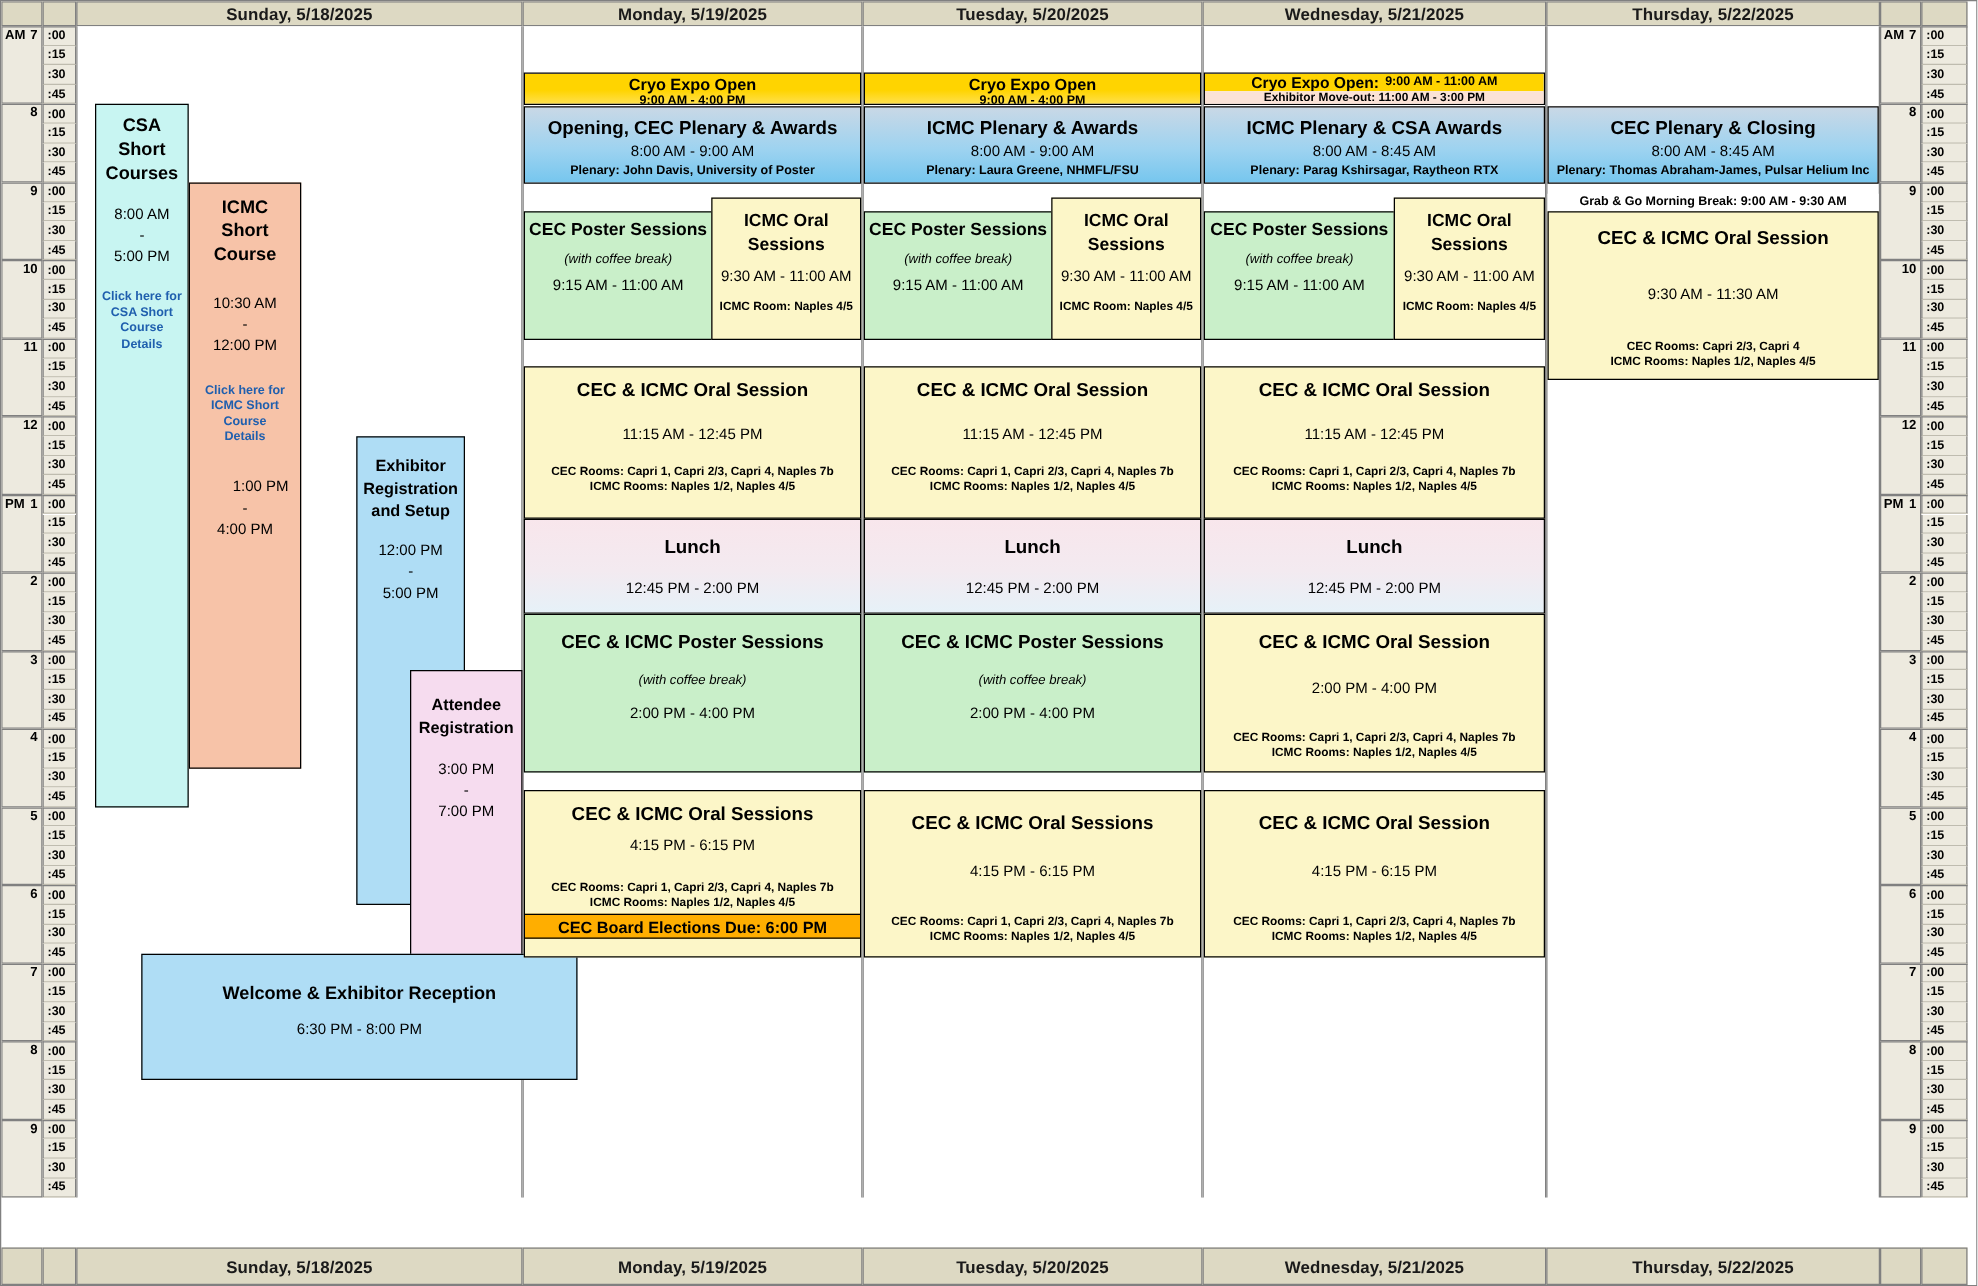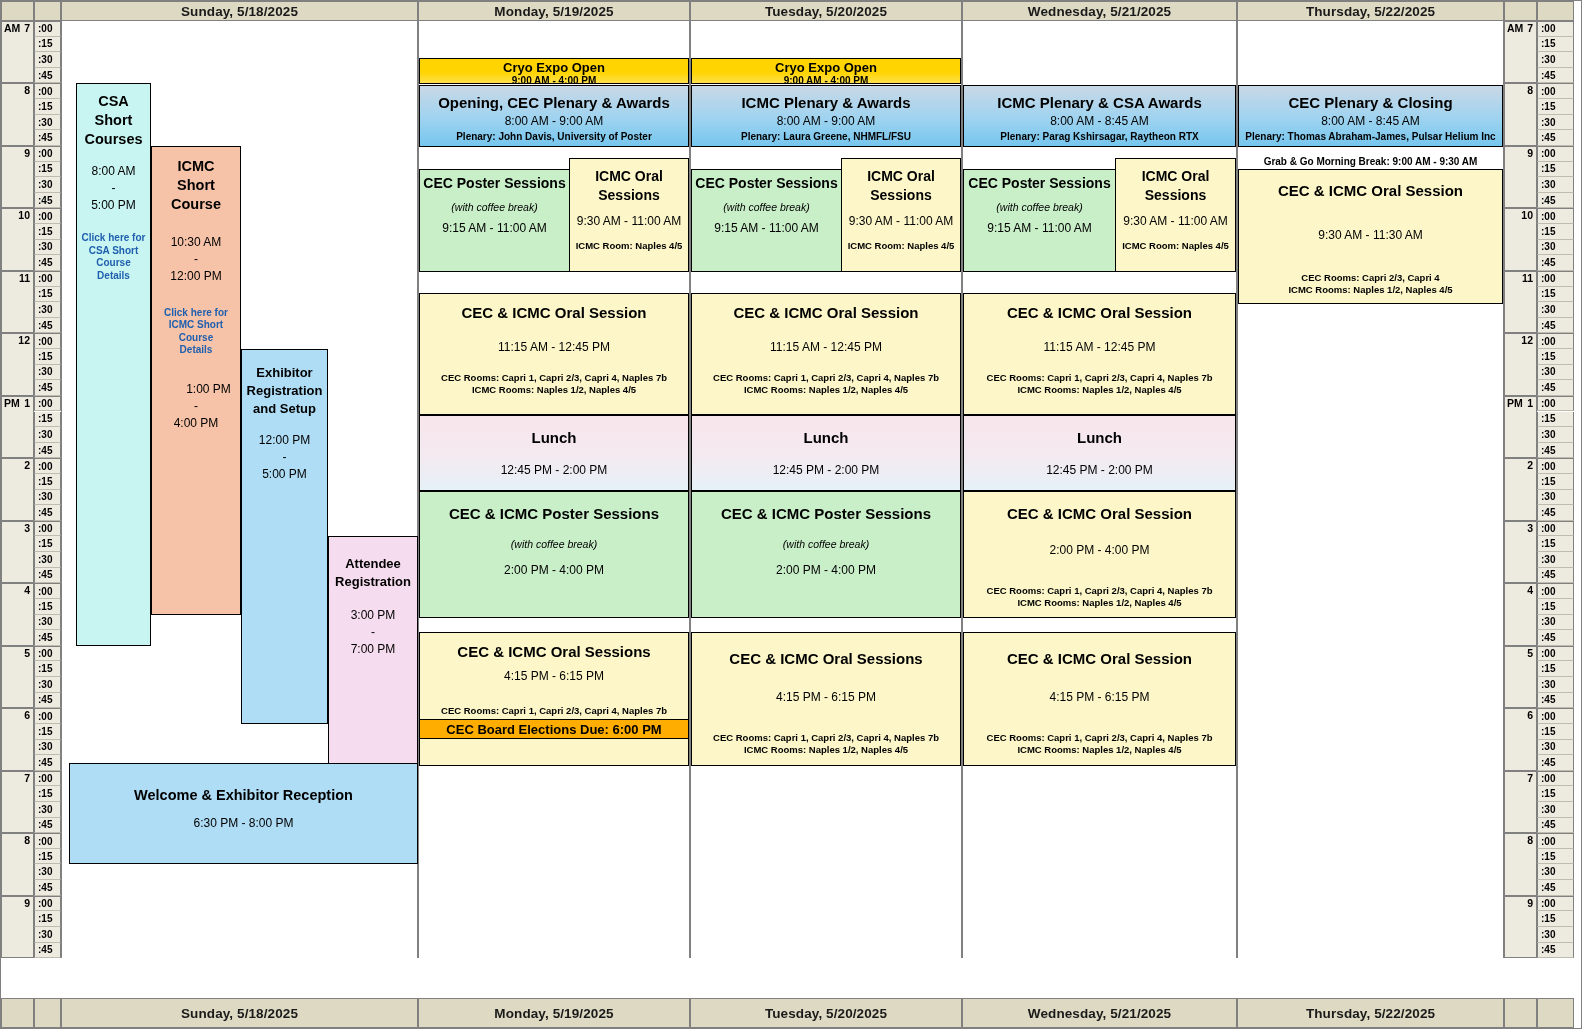--- a/index.html
+++ b/index.html
@@ -77,21 +77,21 @@
     align-items:center;
     text-align:center;
     color:#000;
   }
   .ev .rm{font-weight:bold;font-size:9.5px;line-height:12px;}
   .ev .it{font-style:italic;font-size:10.5px;}
   .lnk{color:#1F5FAE;font-weight:bold;font-size:10px;line-height:12.5px;}
 
   .c-cyan{background:#C8F5F2;}
   .c-salmon{background:#F7C3A8;}
-  .c-blue{background:#AFDDF5;}
+  .c-blue{background:#AFDDF5;margin-left:44px;}
   .c-pink{background:#F6DCEF;}
   .c-gold{background:linear-gradient(180deg,#FFD400 0%,#FFD400 55%,#FFE04D 100%);}
   .c-goldflat{background:#FFD400;}
   .c-plenary{background:linear-gradient(180deg,#C9D8E6 0%,#9ED3F0 55%,#76C6EE 100%);}
   .c-green{background:#C9EFC9;}
   .c-yellow{background:#FCF6C8;}
   .c-lunch{background:linear-gradient(180deg,#F8E6EC 0%,#F3EAF0 55%,#E6F1F8 100%);}
   .c-peach{background:#FBE2D6;}
   .c-white{background:#ffffff;}
   .c-orange{background:#FFAE00;}
@@ -470,20 +470,29 @@
       <div class="" style="margin-top: 10px; font-size: 12px; line-height: 17px;">6:30 PM - 8:00 PM</div>
     </div>
     <div class="ev c-gold" style="left: 418px; top: 56.707px; width: 270px; height: 26px; padding-top: 2px; justify-content: flex-start;">
       <div class="" style="font-size: 13px; font-weight: bold; line-height: 14px;">Cryo Expo Open</div>
       <div class="" style="font-size: 10px; font-weight: bold; line-height: 12px;">9:00 AM - 4:00 PM</div>
     </div>
     <div class="ev c-gold" style="left: 690px; top: 56.707px; width: 270px; height: 26px; padding-top: 2px; justify-content: flex-start;">
       <div class="" style="font-size: 13px; font-weight: bold; line-height: 14px;">Cryo Expo Open</div>
       <div class="" style="font-size: 10px; font-weight: bold; line-height: 12px;">9:00 AM - 4:00 PM</div>
     </div>
+    <div class="ev" style="left: 962px; top: 56.707px; width: 273px; height: 26px; padding: 0px;">
+      <div class="c-goldflat" style="width: 100%; height: 14px; display: flex; align-items: center; justify-content: center; gap: 5px;">
+        <span style="font-size: 12.5px; font-weight: bold;">Cryo Expo Open:</span>
+        <span style="font-size: 10px; font-weight: bold;">9:00 AM - 11:00 AM</span>
+      </div>
+      <div class="c-peach" style="width: 100%; height: 12px; display: flex; align-items: center; justify-content: center;">
+        <span style="font-size: 9.5px; font-weight: bold;">Exhibitor Move-out: 11:00 AM - 3:00 PM</span>
+      </div>
+    </div>
     <div class="ev c-plenary" style="left: 418px; top: 84.042px; width: 270px; height: 61.699px; padding-top: 7px; justify-content: flex-start;">
       <div class="" style="font-size: 15px; font-weight: bold; line-height: 20px;">Opening, CEC Plenary &amp; Awards</div>
       <div class="" style="font-size: 12px; line-height: 17px;">8:00 AM - 9:00 AM</div>
       <div class="" style="font-size: 10px; font-weight: bold; line-height: 14px;">Plenary: John Davis, University of Poster</div>
     </div>
     <div class="ev c-plenary" style="left: 690px; top: 84.042px; width: 270px; height: 61.699px; padding-top: 7px; justify-content: flex-start;">
       <div class="" style="font-size: 15px; font-weight: bold; line-height: 20px;">ICMC Plenary &amp; Awards</div>
       <div class="" style="font-size: 12px; line-height: 17px;">8:00 AM - 9:00 AM</div>
       <div class="" style="font-size: 10px; font-weight: bold; line-height: 14px;">Plenary: Laura Greene, NHMFL/FSU</div>
     </div>
@@ -583,21 +592,21 @@
       <div class="" style="font-size: 15px; font-weight: bold; line-height: 20px;">CEC &amp; ICMC Oral Session</div>
       <div class="" style="margin-top: 18px; font-size: 12px; line-height: 17px;">2:00 PM - 4:00 PM</div>
       <div class="rm" style="margin-top: 26px;">CEC Rooms: Capri 1, Capri 2/3, Capri 4, Naples 7b</div>
       <div class="rm">ICMC Rooms: Naples 1/2, Naples 4/5</div>
     </div>
     <div class="ev c-yellow" style="left: 418px; top: 630.742px; width: 270px; height: 134.332px; padding-top: 9px; justify-content: flex-start; position: absolute;">
       <div class="" style="font-size: 15px; font-weight: bold; line-height: 20px;">CEC &amp; ICMC Oral Sessions</div>
       <div class="" style="margin-top: 6px; font-size: 12px; line-height: 17px;">4:15 PM - 6:15 PM</div>
       <div class="rm" style="margin-top: 20px;">CEC Rooms: Capri 1, Capri 2/3, Capri 4, Naples 7b</div>
       <div class="rm">ICMC Rooms: Naples 1/2, Naples 4/5</div>
-      <div class="c-orange" style="position: absolute; left: 0px; bottom: 26px; width: 100%; height: 18px; display: flex; align-items: center; justify-content: center; border-top: 1px solid rgb(0, 0, 0); border-bottom: 1px solid rgb(0, 0, 0);">
+      <div class="c-orange" style="position: absolute; left: 0px; bottom: 14px; width: 100%; height: 18px; display: flex; align-items: center; justify-content: center; border-top: 1px solid rgb(0, 0, 0); border-bottom: 1px solid rgb(0, 0, 0);">
         <span style="font-size: 13px; font-weight: bold;">CEC Board Elections Due: 6:00 PM</span>
       </div>
     </div>
     <div class="ev c-yellow" style="left: 690px; top: 630.742px; width: 270px; height: 134.332px; padding-top: 16px; justify-content: flex-start;">
       <div class="" style="font-size: 15px; font-weight: bold; line-height: 20px;">CEC &amp; ICMC Oral Sessions</div>
       <div class="" style="margin-top: 20px; font-size: 12px; line-height: 17px;">4:15 PM - 6:15 PM</div>
       <div class="rm" style="margin-top: 26px;">CEC Rooms: Capri 1, Capri 2/3, Capri 4, Naples 7b</div>
       <div class="rm">ICMC Rooms: Naples 1/2, Naples 4/5</div>
     </div>
     <div class="ev c-yellow" style="left: 962px; top: 630.742px; width: 273px; height: 134.332px; padding-top: 16px; justify-content: flex-start;">

